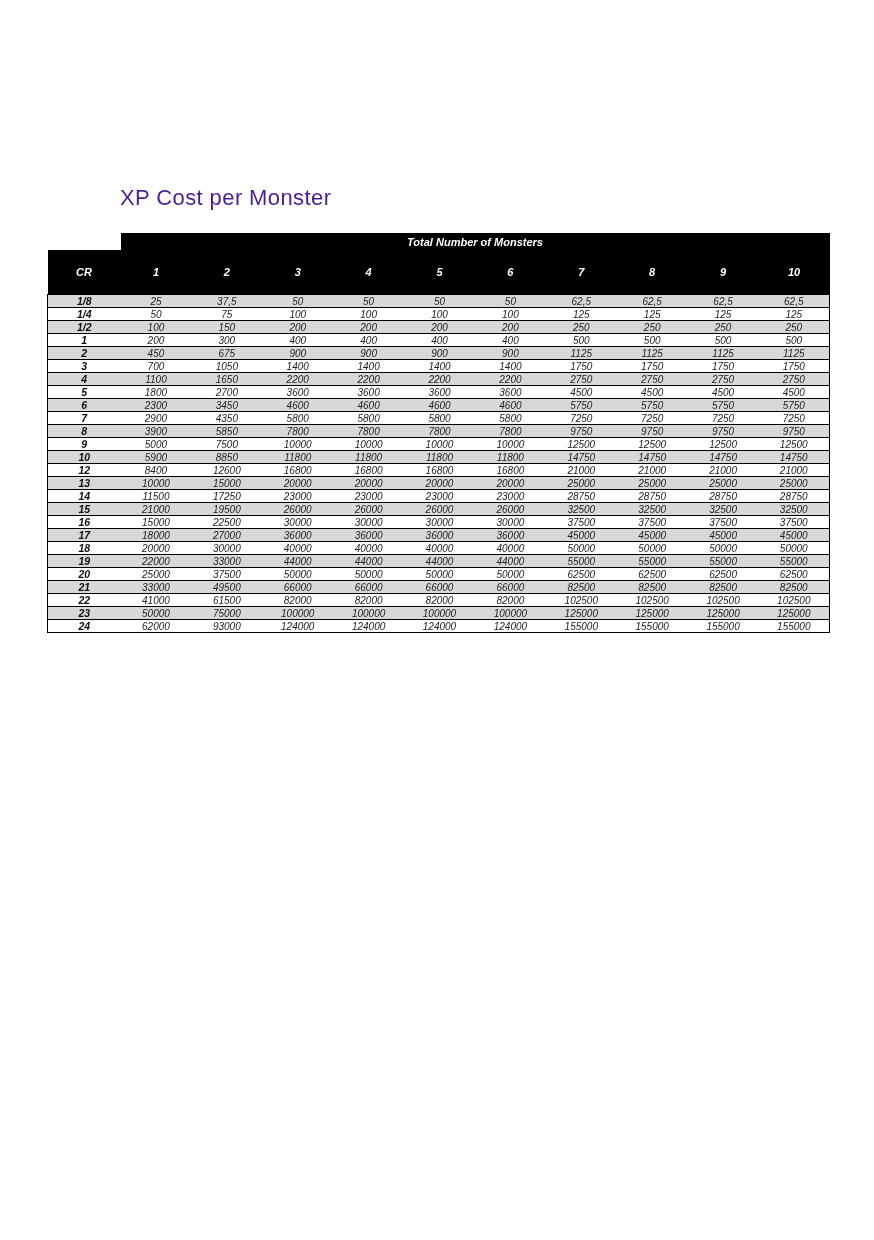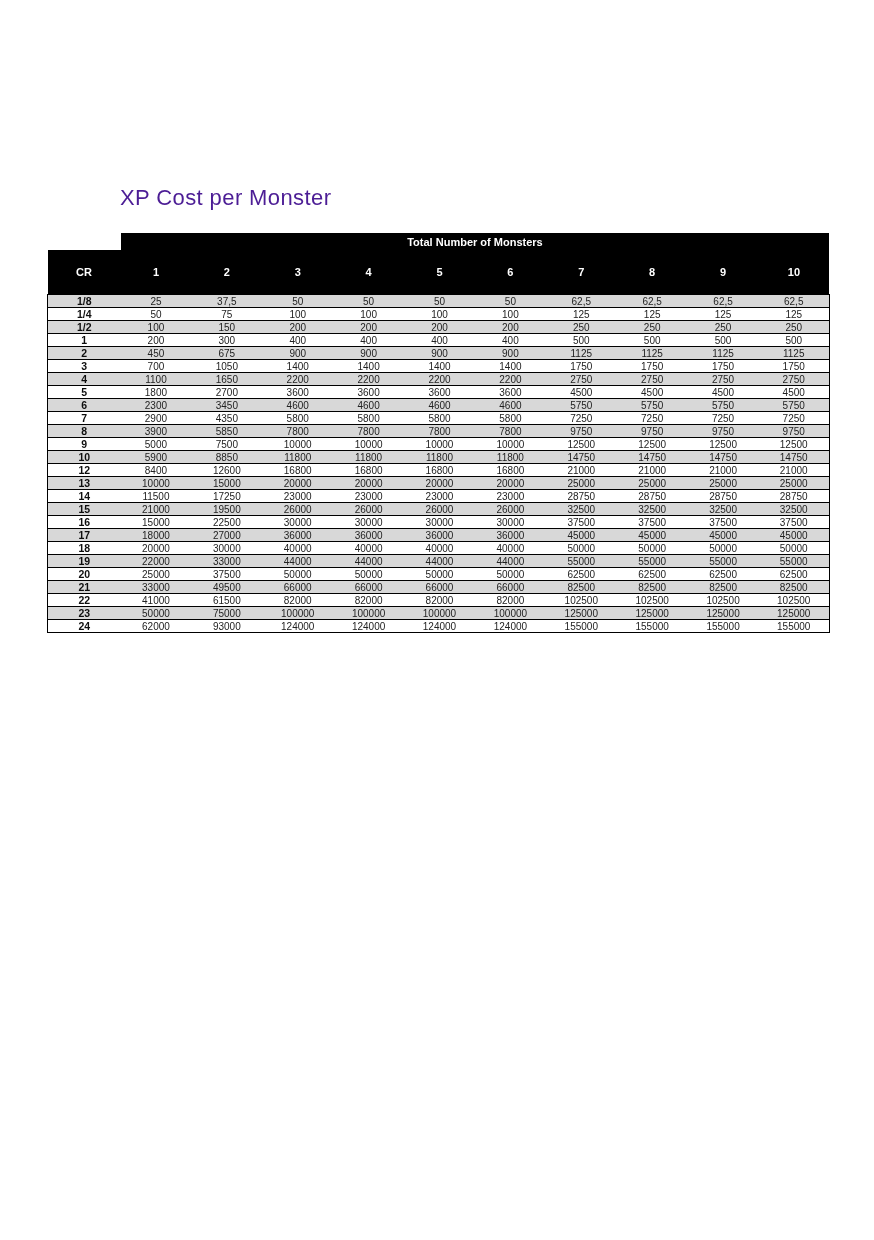--- a/index.html
+++ b/index.html
@@ -20,20 +20,21 @@
     color:#4c1d95;
     font-family:"Liberation Sans", sans-serif;
     font-weight:500;
   }
   table.xp-table{
     position:absolute;
     left:47px;top:233px;
     width:782px;height:342px;
     border-collapse:collapse;
     table-layout:fixed;
+    font-style:italic;
   }
   col.cr-col{width:73px;}
   col.num-col{width:70.9px;}
   thead tr{height:17px;}
   .corner-blank{
     background:#ffffff;
     border:none;
   }
   .span-header{
     background:var(--header-bg,#000);

